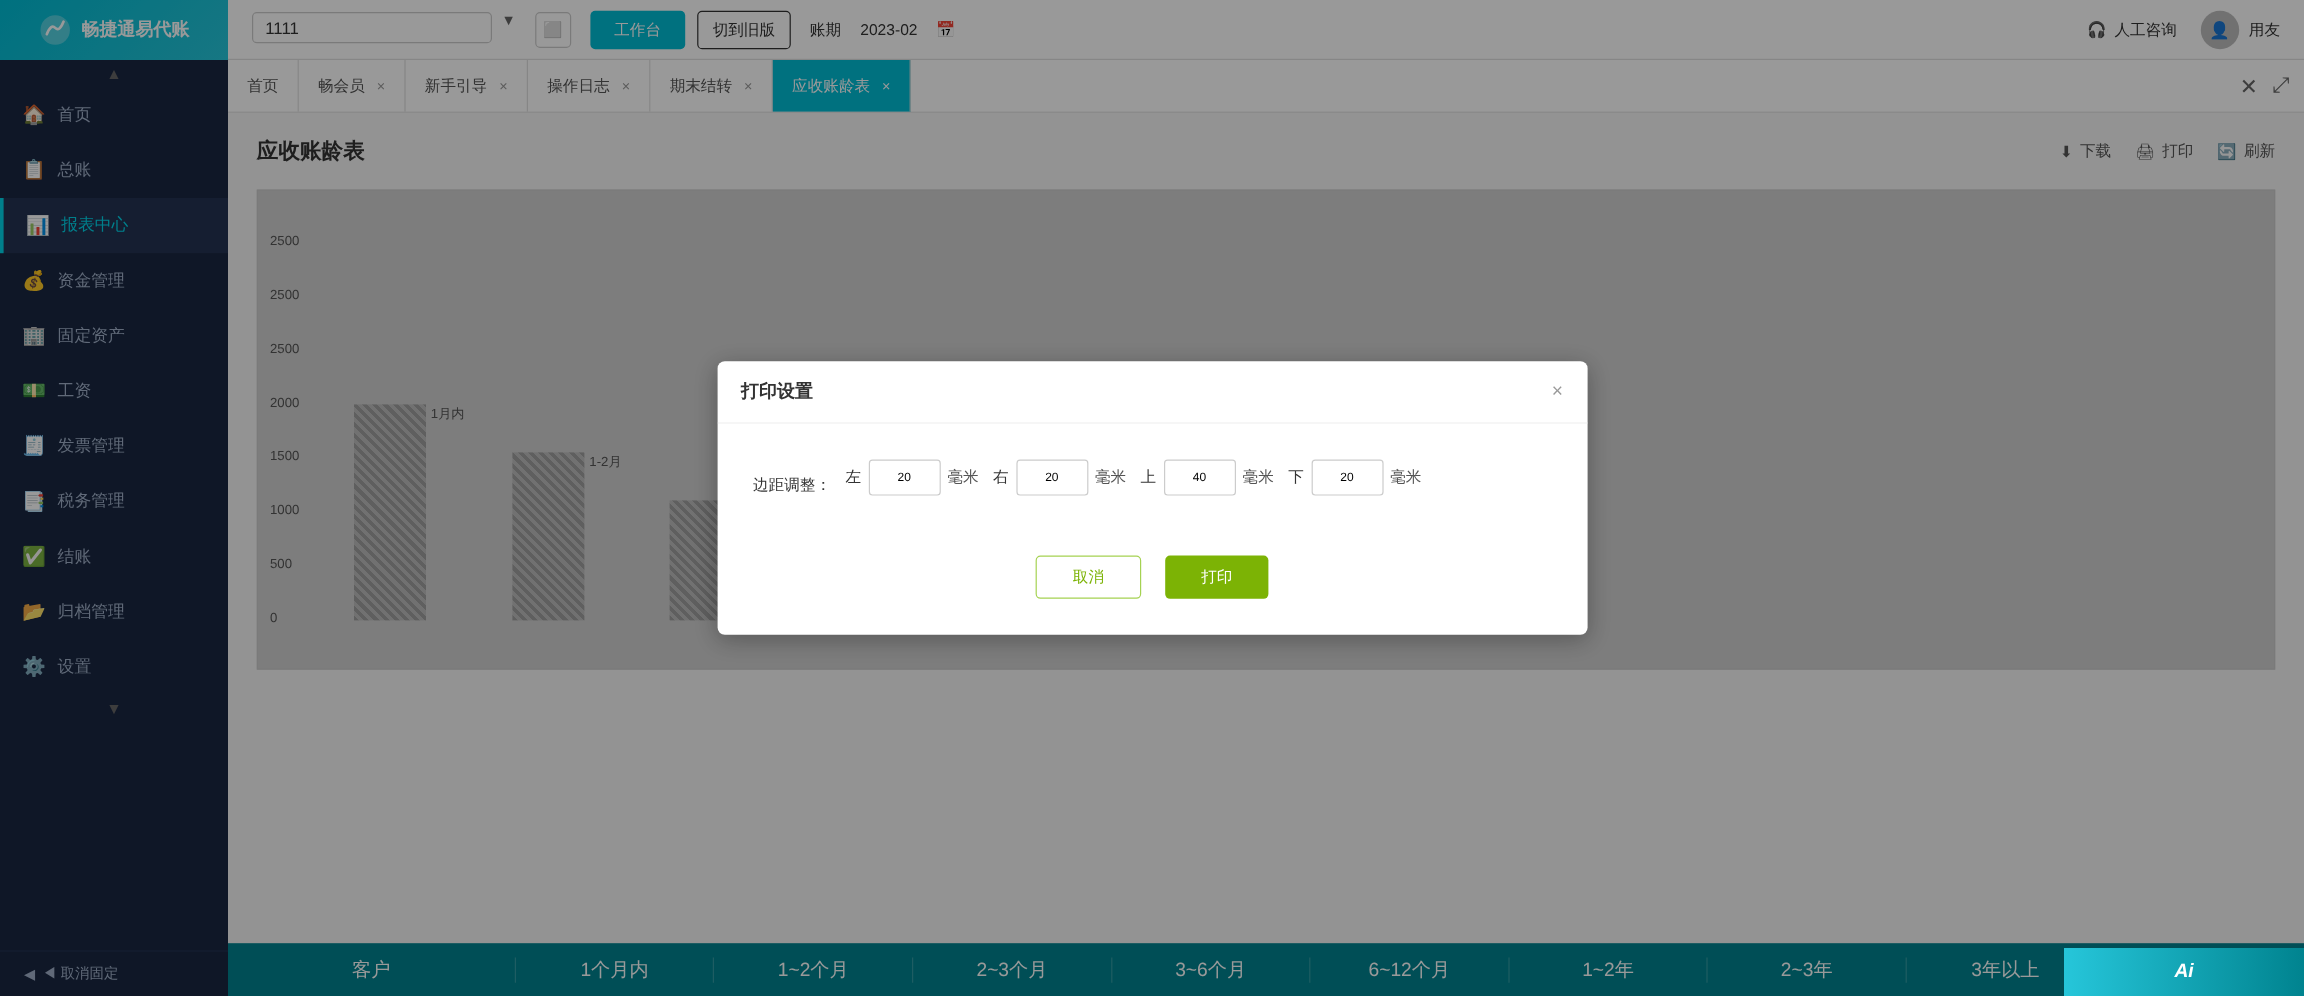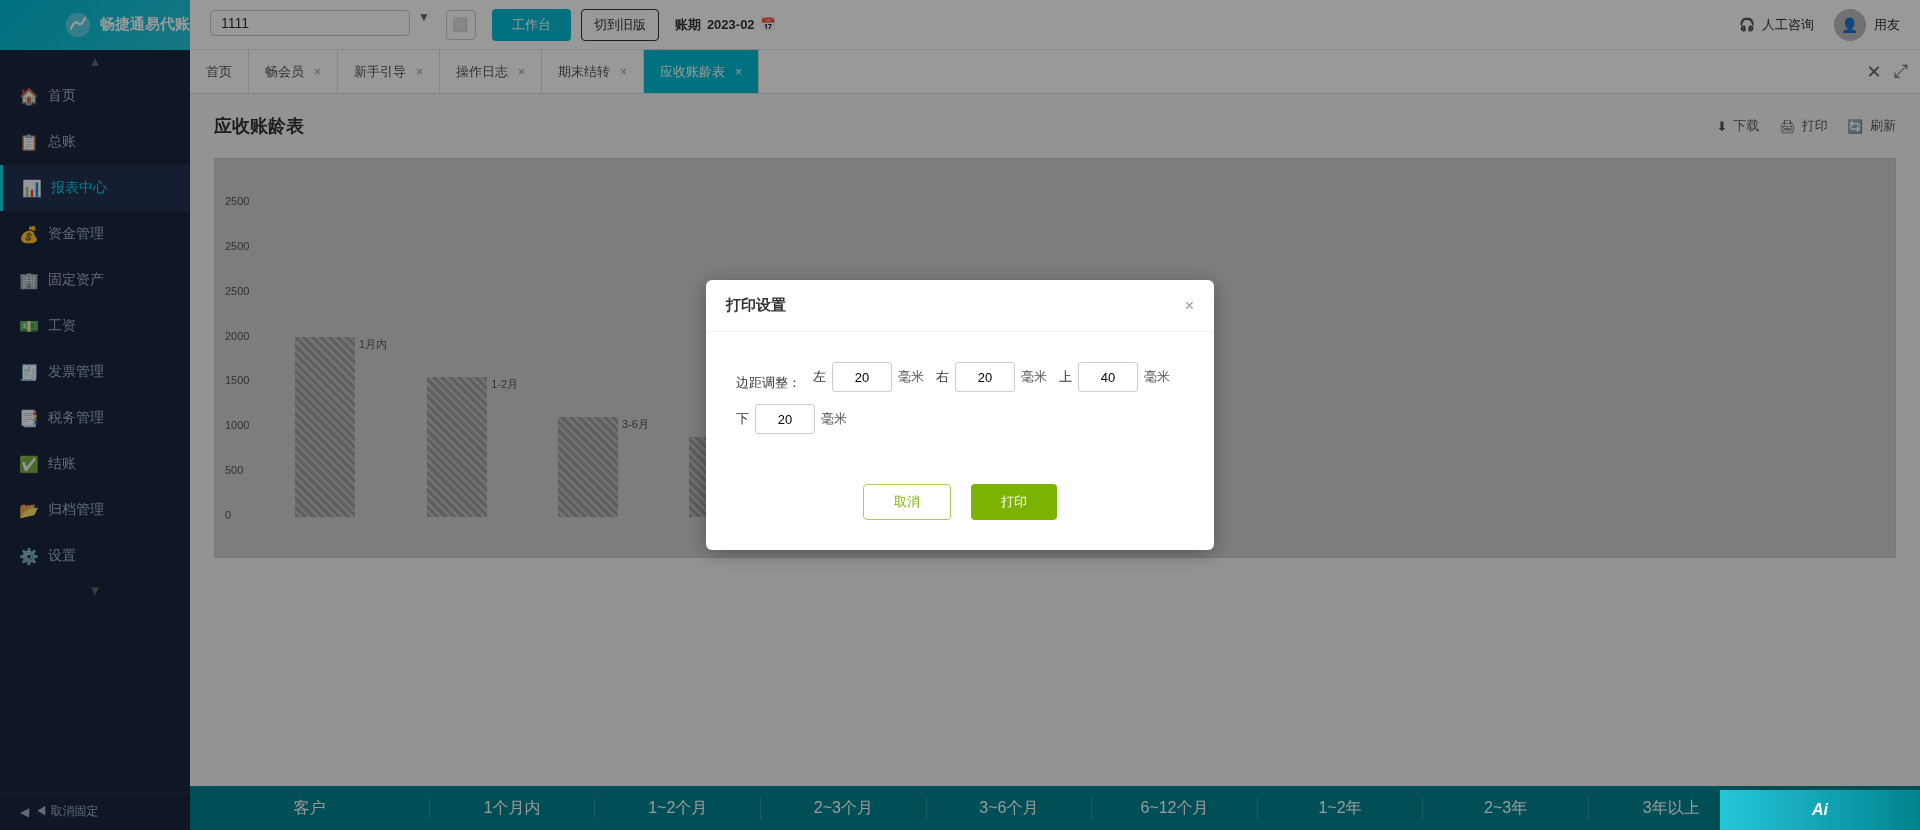--- a/index.html
+++ b/index.html
@@ -14,21 +14,21 @@
       border-bottom: 1px solid #e0e0e0;
       flex-shrink: 0;
       z-index: 10;
     }
     .logo-area {
       width: 190px;
       height: 50px;
       background: linear-gradient(135deg, #00bcd4, #26c6da);
       display: flex;
       align-items: center;
-      justify-content: flex-end;
+      justify-content: center;
       color: #fff;
       font-size: 15px;
       font-weight: bold;
       flex-shrink: 0;
     }
     .logo-icon {
       width: 28px;
       height: 28px;
       margin-right: 8px;
     }
@@ -80,24 +80,23 @@
       padding: 6px 12px;
       border-radius: 4px;
       cursor: pointer;
       font-size: 13px;
       margin-left: 10px;
     }
     .period-area {
       display: flex;
       align-items: center;
       margin-left: 16px;
-      gap: 6px;
-      color: #333;
-      font-size: 13px;
-      font-weight: bold;
+      gap: 16px;
+      color: #333;
+      font-size: 13px;
     }
     .header-right {
       margin-left: auto;
       display: flex;
       align-items: center;
       gap: 20px;
       padding-right: 20px;
     }
     .consult-btn {
       display: flex;
@@ -354,21 +353,21 @@
       top: 0; left: 0; right: 0; bottom: 0;
       background: rgba(0,0,0,0.4);
       display: flex;
       align-items: center;
       justify-content: center;
       z-index: 1000;
     }
     .modal {
       background: #fff;
       border-radius: 6px;
-      width: 508px;
+      width: 725px;
       box-shadow: 0 4px 20px rgba(0,0,0,0.3);
       overflow: hidden;
     }
     .modal-header {
       display: flex;
       align-items: center;
       justify-content: space-between;
       padding: 16px 20px;
       border-bottom: 1px solid #f0f0f0;
     }
@@ -403,21 +402,21 @@
     .margin-prefix {
       font-size: 13px;
       color: #333;
     }
     .margin-input {
       width: 60px;
       height: 30px;
       border: 1px solid #ccc;
       border-radius: 3px;
       text-align: center;
-      font-size: 13px;
+      font-size: 10px;
       padding: 0 4px;
     }
     .margin-unit {
       font-size: 13px;
       color: #555;
     }
     .modal-footer {
       display: flex;
       justify-content: center;
       gap: 20px;

